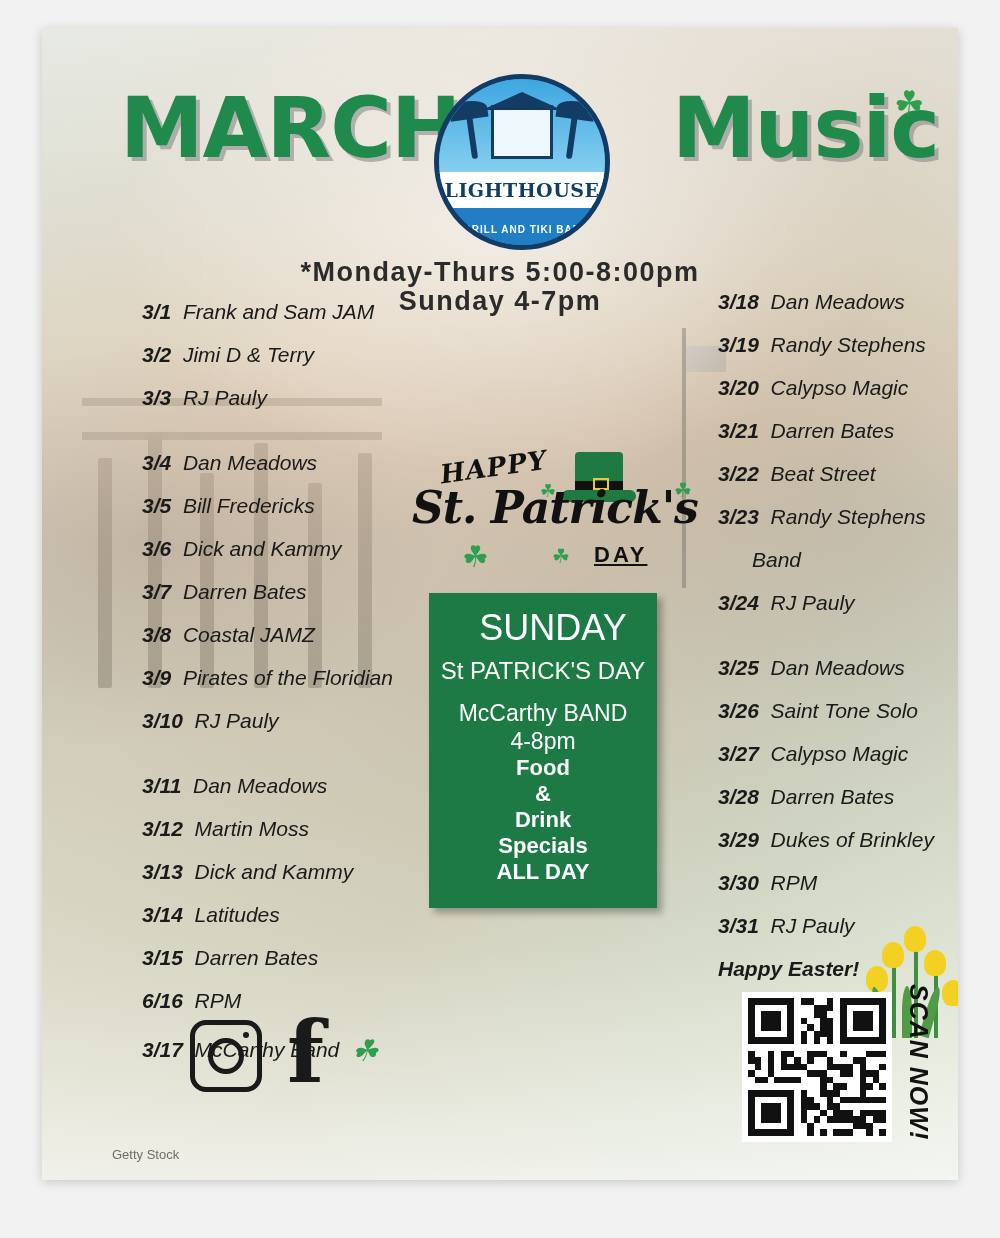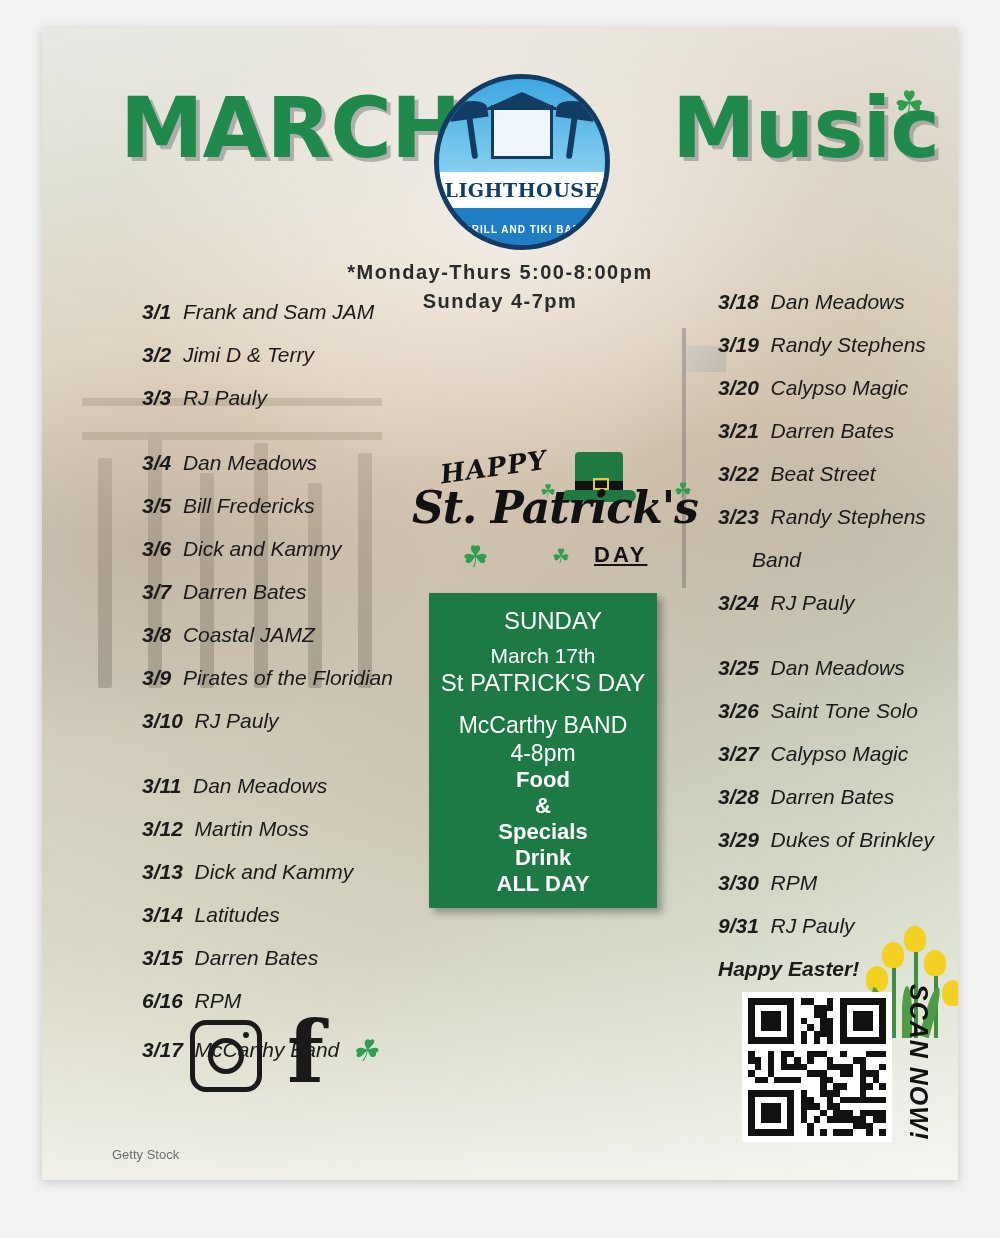--- a/index.html
+++ b/index.html
@@ -206,21 +206,21 @@
   
   .times {
     position: absolute;
     top: 230px;
     left: 0;
     right: 0;
     text-align: center;
     color: #2b2b2b;
     font-weight: bold;
     letter-spacing: 1.5px;
-    font-size: 20px;
+    font-size: 27px;
     line-height: 29px;
   }
 
   
   .col {
     position: absolute;
     color: #1a1a1a;
     font-size: 21px;
     font-style: italic;
   }
@@ -322,21 +322,21 @@
     top: 565px;
     width: 228px;
     height: 315px;
     background: #1e7a45;
     color: #ffffff;
     text-align: center;
     box-shadow: 5px 5px 7px rgba(0,0,0,0.30);
     padding-top: 14px;
     box-sizing: border-box;
   }
-  .sb-title { font-size: 24px; margin-bottom: 8px; padding-left: 20px; }
+  .sb-title { font-size: 36px; margin-bottom: 8px; padding-left: 20px; }
   .sb-line { font-size: 21px; line-height: 26px; }
   .sb-big { font-size: 24px; line-height: 28px; }
   .sb-spacer { height: 14px; }
   .sb-band { font-size: 23px; line-height: 28px; font-weight: 500; }
   .sb-bold { font-size: 22px; line-height: 26px; font-weight: bold; }
 
   
   .footer {
     position: absolute;
     left: 0;
@@ -541,21 +541,21 @@
       <div class="entry"><span class="date">3/23</span>&nbsp; <span>Randy Stephens</span></div>
       <div class="entry" style="padding-left:34px"><span>Band</span></div>
       <div class="entry"><span class="date">3/24</span>&nbsp; <span>RJ Pauly</span></div>
       <div class="gap"></div>
       <div class="entry"><span class="date">3/25</span>&nbsp; <span>Dan Meadows</span></div>
       <div class="entry"><span class="date">3/26</span>&nbsp; <span>Saint Tone Solo</span></div>
       <div class="entry"><span class="date">3/27</span>&nbsp; <span>Calypso Magic</span></div>
       <div class="entry"><span class="date">3/28</span>&nbsp; <span>Darren Bates</span></div>
       <div class="entry"><span class="date">3/29</span>&nbsp; <span>Dukes of Brinkley</span></div>
       <div class="entry"><span class="date">3/30</span>&nbsp; <span>RPM</span></div>
-      <div class="entry"><span class="date">9/31</span>&nbsp; <span>RJ Pauly</span></div>
+      <div class="entry"><span class="date">3/31</span>&nbsp; <span>RJ Pauly</span></div>
       <div class="entry" style="font-weight:bold">Happy Easter!</div>
     </div>
 
     <div class="tulips">
       <div class="t-stem" style="left:30px; height:86px;"></div>
       <div class="t-stem" style="left:52px; height:100px;"></div>
       <div class="t-stem" style="left:72px; height:78px;"></div>
       <div class="t-bloom" style="left:20px; top:34px;"></div>
       <div class="t-bloom" style="left:42px; top:18px;"></div>
       <div class="t-bloom" style="left:62px; top:42px;"></div>
@@ -577,29 +577,28 @@
       <div class="stp-main">St. Patrick's</div>
       <div class="stp-day">DAY</div>
       <div class="clover" style="left:50px; top:96px; font-size:30px;">☘</div>
       <div class="clover" style="left:140px; top:100px; font-size:20px;">☘</div>
       <div class="clover" style="left:128px; top:36px; font-size:18px;">☘</div>
       <div class="clover" style="left:262px; top:34px; font-size:20px;">☘</div>
     </div>
 
     <div class="sunday-box">
       <div class="sb-title">SUNDAY</div>
-      <div class="sb-line">March 17th</div>
       <div class="sb-big">St PATRICK'S DAY</div>
       <div class="sb-spacer"></div>
       <div class="sb-band">McCarthy BAND</div>
       <div class="sb-band">4-8pm</div>
       <div class="sb-bold">Food</div>
       <div class="sb-bold">&amp;</div>
+      <div class="sb-bold">Drink</div>
       <div class="sb-bold">Specials</div>
-      <div class="sb-bold">Drink</div>
       <div class="sb-bold">ALL DAY</div>
     </div>
 
     <div class="footer">
       <div class="ig-icon"></div>
       <div class="fb-icon">f</div>
     </div>
 
     <div class="qr-wrap">
       <div class="qr" id="qr">

